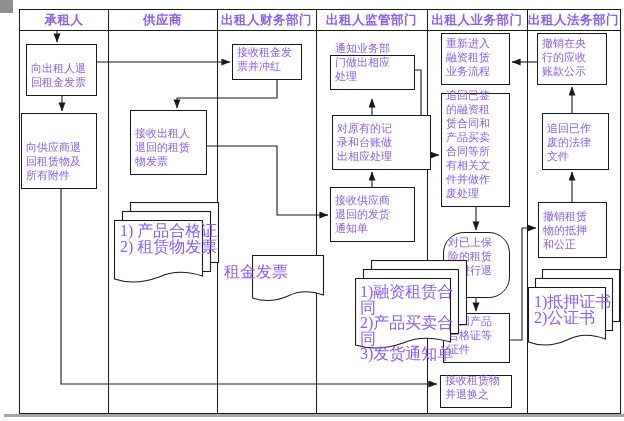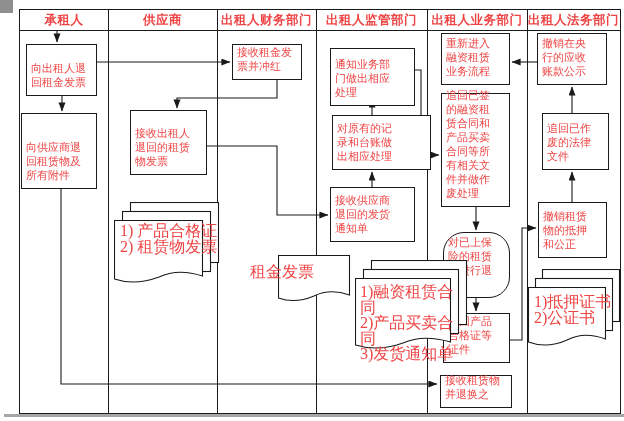--- a/index.html
+++ b/index.html
@@ -1,17 +1,17 @@
 <!DOCTYPE html>
 <html><head>
 <meta charset="utf-8">
 <style>
   html,body{margin:0;padding:0;background:#ffffff;}
   .stage{position:relative;width:624px;height:421px;background:#ffffff;overflow:hidden;
-         font-family:"Liberation Serif","DejaVu Serif",serif;color:#ef4444;}
+         font-family:"Liberation Serif","DejaVu Serif",serif;color:#8b5cf6;}
   .scan-corner{position:absolute;left:0;top:0;width:13px;height:13px;background:#8f8f8f;}
   .scan-shadow{position:absolute;left:4px;top:414px;width:620px;height:3px;background:#a6a6a6;}
   svg.layer{position:absolute;left:0;top:0;}
   .hdr{position:absolute;top:11px;height:19px;display:flex;align-items:center;justify-content:center;
        font-size:12.5px;font-weight:600;letter-spacing:0.5px;}
   .box{position:absolute;border:1.2px solid #1a1a1a;background:#ffffff;box-sizing:border-box;
        display:flex;align-items:flex-end;padding:6px 4px;font-size:11px;line-height:14px;}
   .box span{white-space:pre-line;display:block;}
   .doc{position:absolute;}
   .doc-text{position:absolute;font-size:16px;line-height:15.5px;white-space:pre-line;}
@@ -77,21 +77,21 @@
     </div>
   <div class="box" style="left:130px;top:110px;width:77px;height:65px;">
     <span>接收出租人
 退回的租赁
 物发票</span>
     </div>
   <div class="box" style="left:232px;top:44px;width:70px;height:36px;">
     <span>接收租金发
 票并冲红</span>
     </div>
-  <div class="box" style="left:330px;top:48px;width:85px;height:58px;">
+  <div class="box" style="left:330px;top:55px;width:85px;height:35px;">
     <span>通知业务部
 门做出相应
 处理</span>
     </div>
   <div class="box" style="left:332px;top:115px;width:99px;height:55px;">
     <span>对原有的记
 录和台账做
 出相应处理</span>
     </div>
   <div class="box" style="left:330px;top:187px;width:85px;height:55px;">
@@ -150,21 +150,21 @@
       <g stroke="#1a1a1a" stroke-width="1.1" fill="#ffffff">
         <rect x="16.5" y="0.5" width="88" height="60"></rect>
         <rect x="8.5" y="9.5" width="88" height="60"></rect>
         <path d="M0.5,18.5 L88.5,18.5 L88.5,74 Q64,66 45,75 Q21,84 0.5,77 Z"></path>
       </g>
     </svg>
     <span class="doc-text" style="left:6px;top:21px;">1) 产品合格证
 2) 租赁物发票</span>
   </div>
 
-  <div class="doc" style="left:246px;top:255px;width:74px;height:52px;padding-left:32px;">
+  <div class="doc" style="left:220px;top:255px;width:74px;height:52px;padding-left:32px;">
     <svg width="74" height="52" viewBox="0 0 74 52">
       <path d="M0.5,0.5 L71.5,0.5 L71.5,40 Q52,33 36,41 Q17,49 0.5,43 Z" stroke="#1a1a1a" stroke-width="1.1" fill="#ffffff"></path>
     </svg>
     <span class="doc-text center" style="left:0;top:9px;width:72px;">租金发票</span>
   </div>
 
   <div class="doc" style="left:317px;top:260px;width:113px;height:94px;margin-left:38px;">
     <svg width="113" height="94" viewBox="0 0 113 94">
       <g stroke="#1a1a1a" stroke-width="1.1" fill="#ffffff">
         <rect x="16.5" y="0.5" width="95" height="64"></rect>

